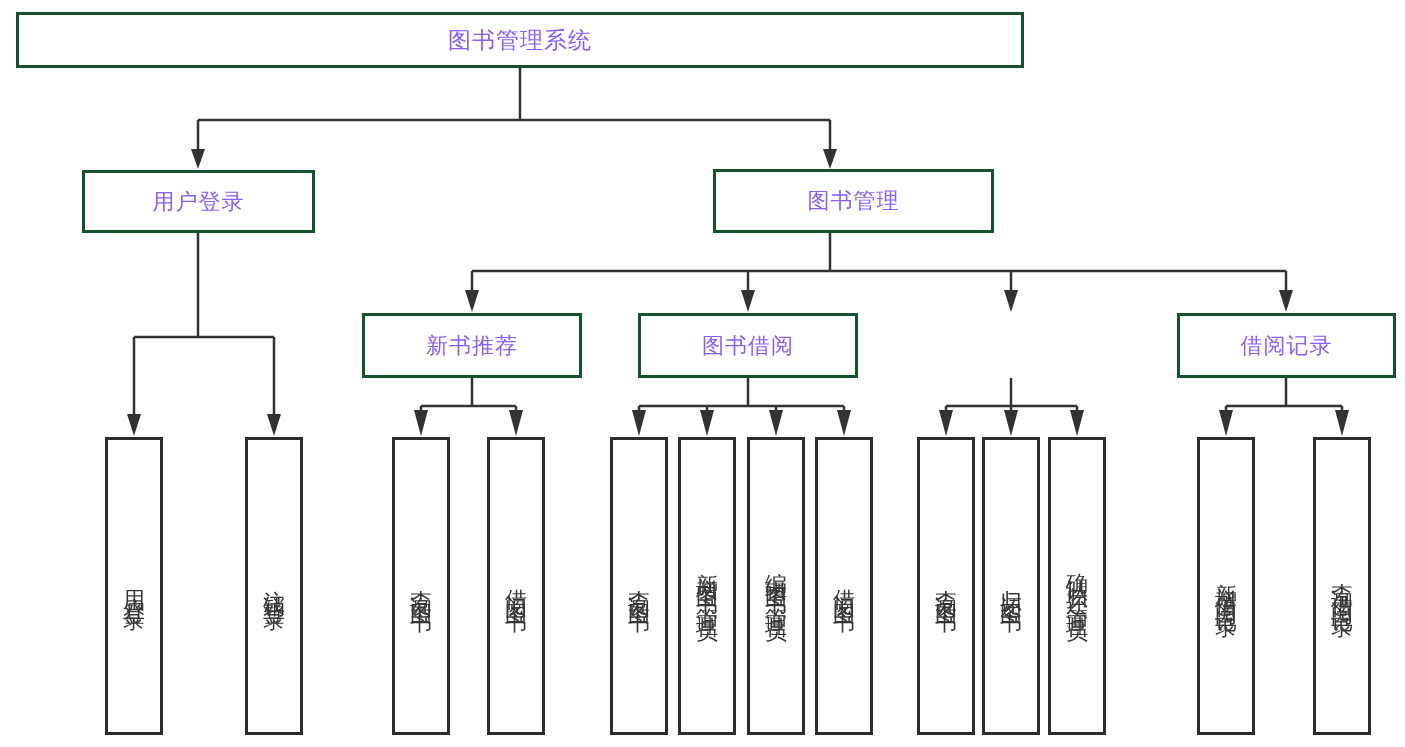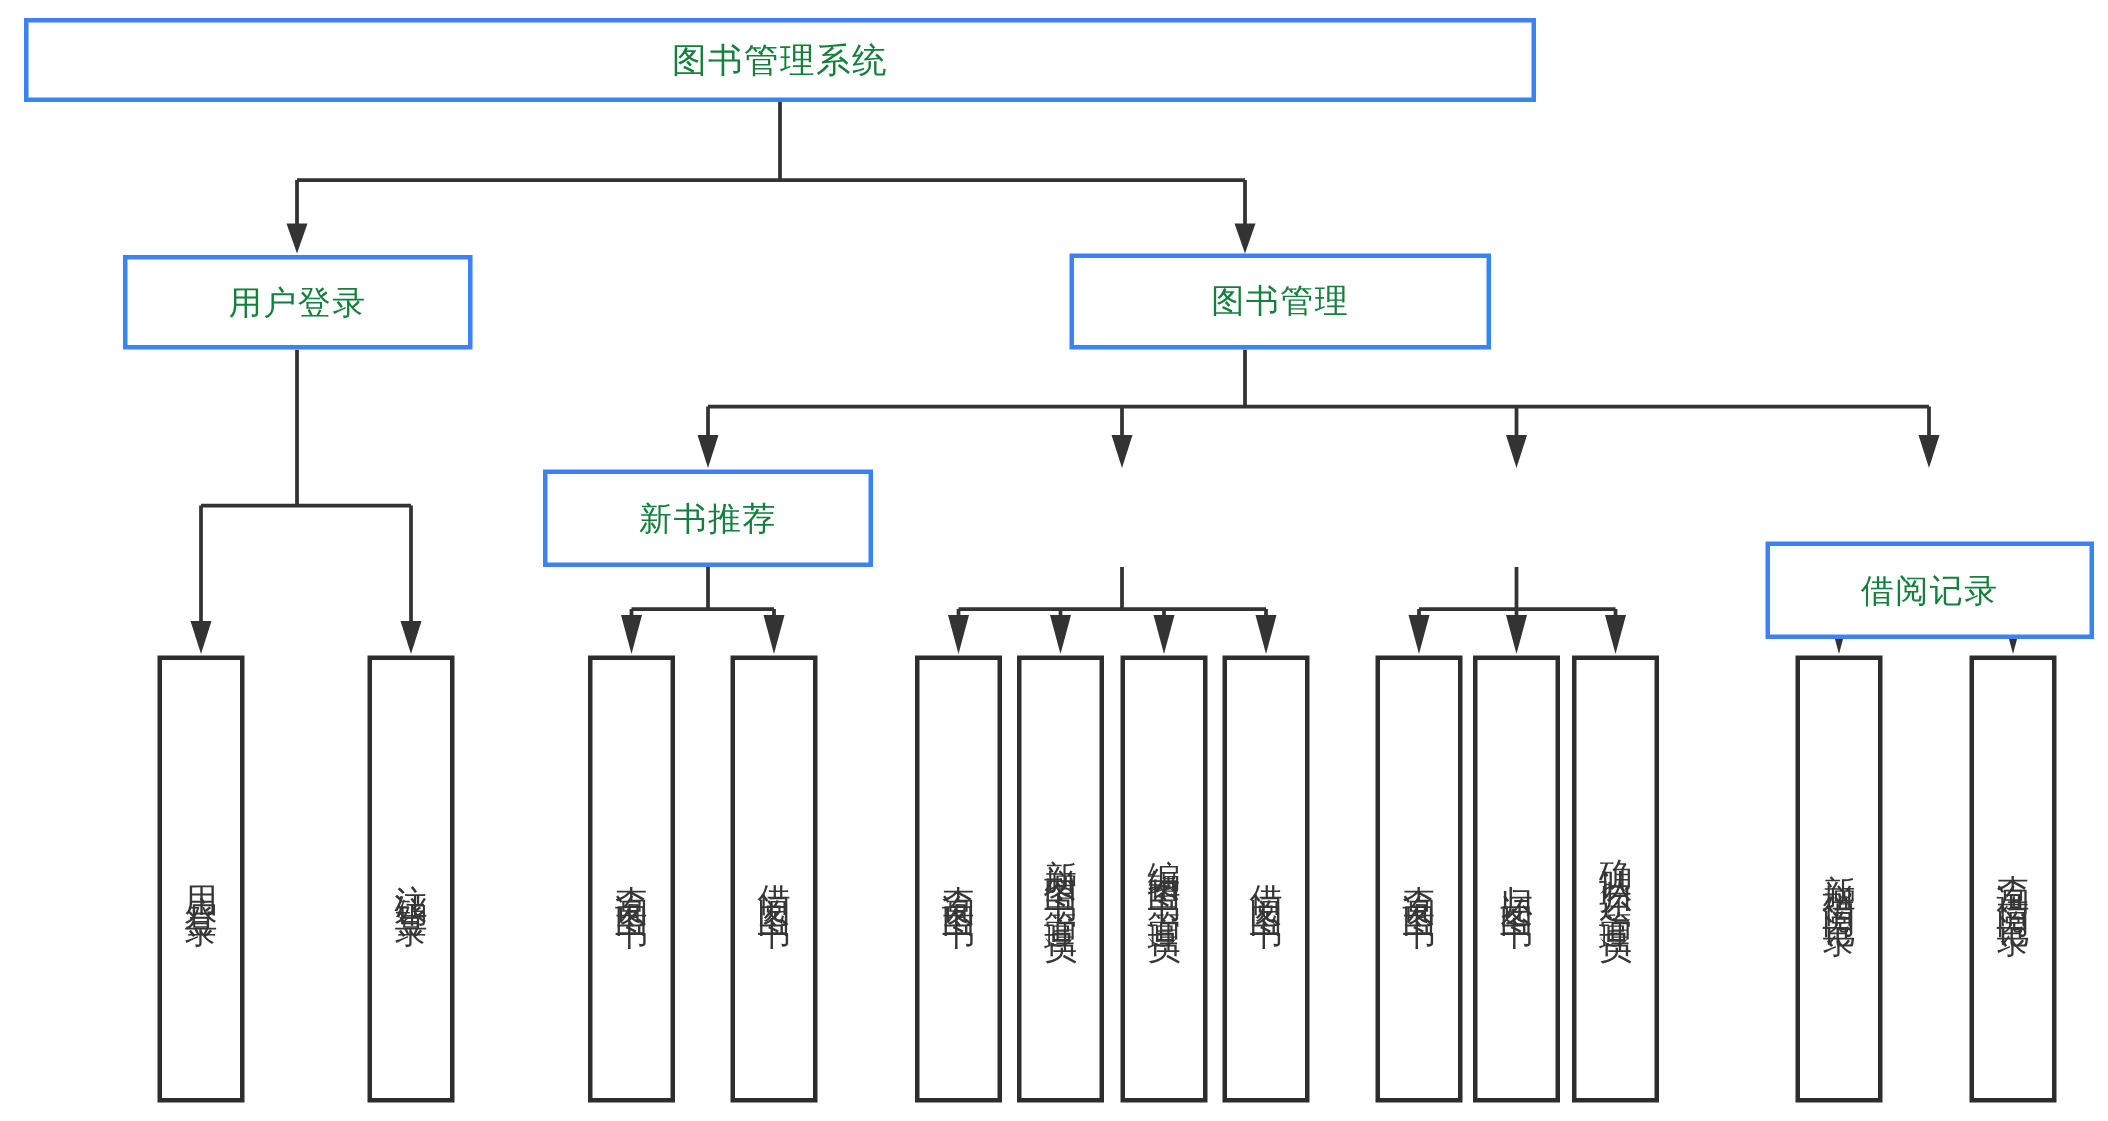--- a/index.html
+++ b/index.html
@@ -19,25 +19,25 @@
     position: absolute;
     left: 0;
     top: 0;
     width: 1405px;
     height: 747px;
   }
   .node {
     position: absolute;
     box-sizing: border-box;
     background: #ffffff;
-    border: 3px solid #3b82f6;
+    border: 3px solid #14532d;
     display: flex;
     align-items: center;
     justify-content: center;
-    color: #15803d;
+    color: #8b5cf6;
     font-size: 22px;
     letter-spacing: 1px;
     text-align: center;
     white-space: nowrap;
   }
   .node.root { font-size: 23px; }
   .vnode {
     position: absolute;
     box-sizing: border-box;
     background: #ffffff;
@@ -106,21 +106,22 @@
       <polygon points="1335,410 1349,410 1342,436"></polygon>
     </g>
   </svg>
 
   <div class="node root" style="left:16px; top:12px; width:1008px; height:56px;">图书管理系统</div>
 
   <div class="node" style="left:82px; top:170px; width:233px; height:63px;">用户登录</div>
   <div class="node" style="left:713px; top:169px; width:281px; height:64px;">图书管理</div>
 
   <div class="node" style="left:362px; top:313px; width:220px; height:65px;font-family:Liberation Mono, monospace;">新书推荐</div>
-  <div class="node" style="left:1177px; top:313px; width:219px; height:65px;margin-top:48px;">借阅记录</div>
+  <div class="node" style="left:638px; top:313px; width:220px; height:65px;">图书借阅</div>
+  <div class="node" style="left:1177px; top:313px; width:219px; height:65px;">借阅记录</div>
 
   <div class="vnode" style="left:105px; top:437px; width:58px; height:298px;">
     <span>用户登录</span>
   </div>
   <div class="vnode" style="left:245px; top:437px; width:58px; height:298px;">
     <span>注销登录</span>
   </div>
 
   <div class="vnode" style="left:392px; top:437px; width:58px; height:298px;">
     <span>查询图书</span>

